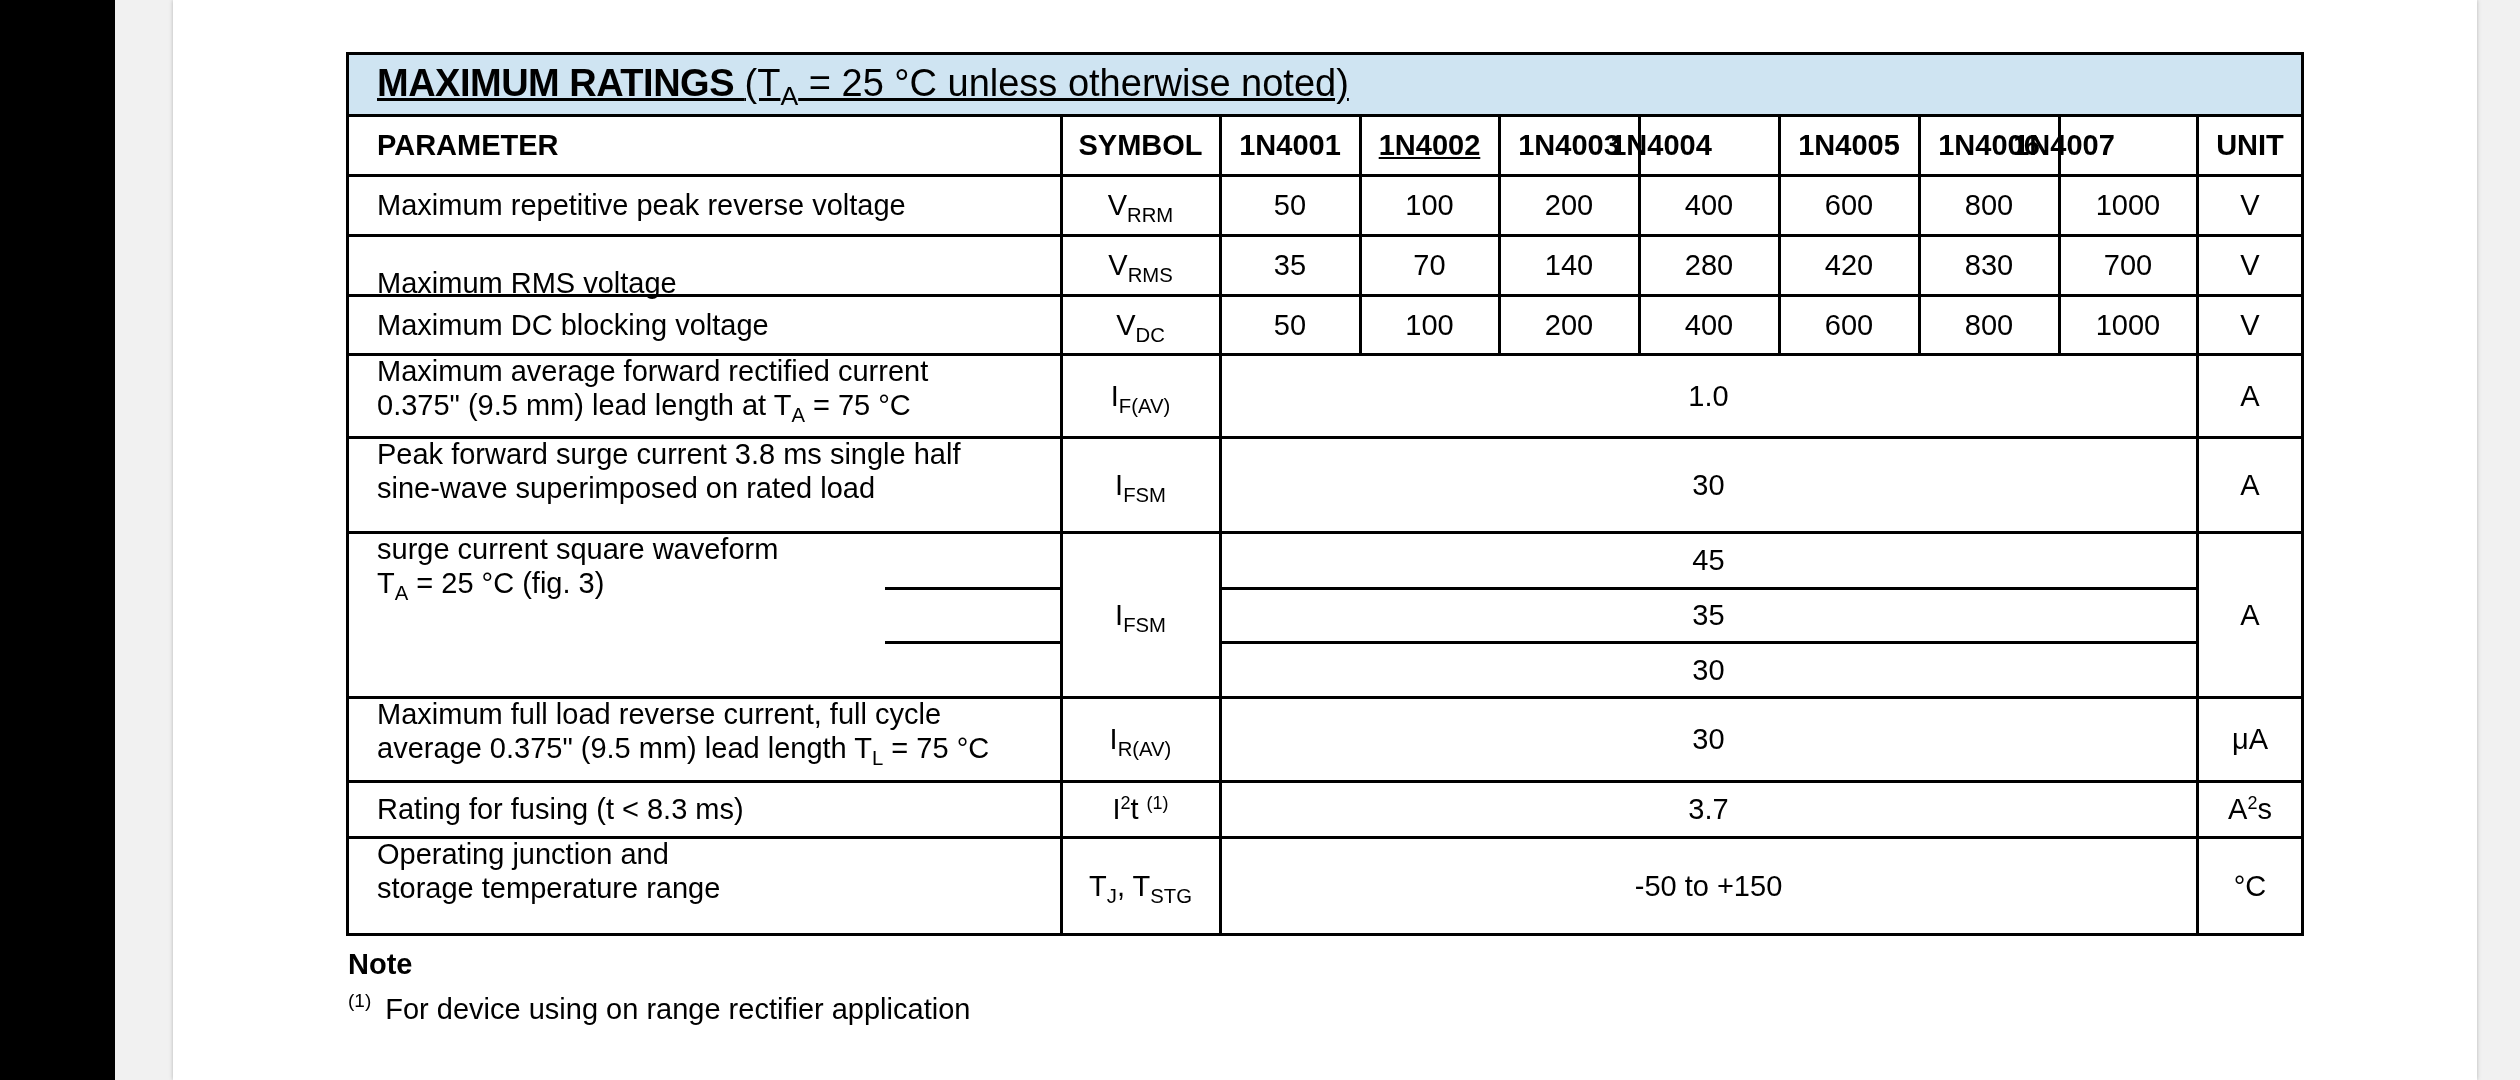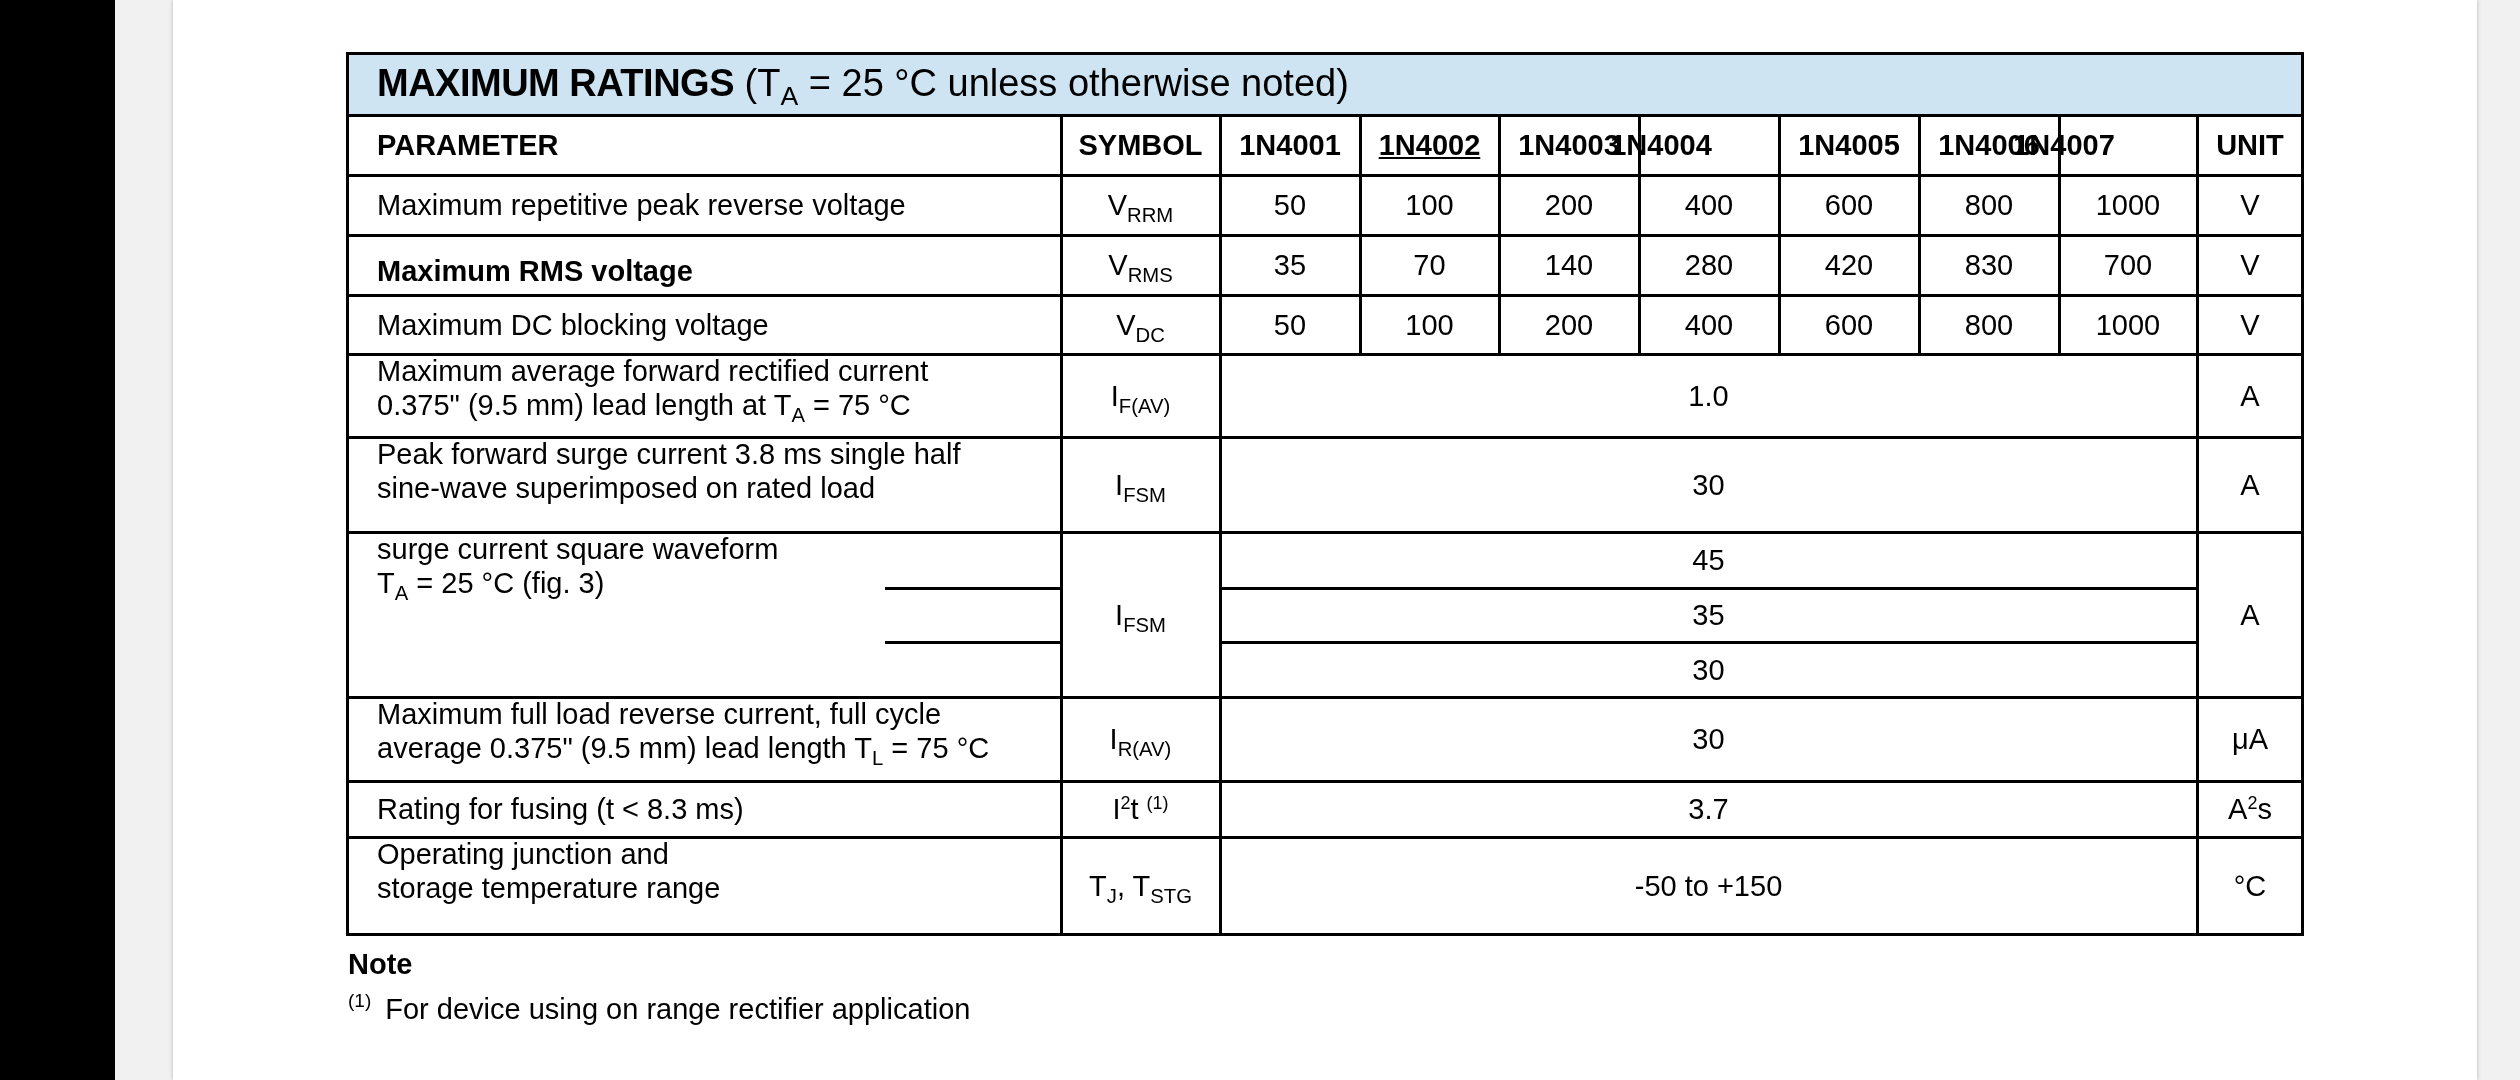--- a/index.html
+++ b/index.html
@@ -18,21 +18,21 @@
   .cell {
     position: absolute; box-sizing: border-box;
     display: flex; align-items: center; justify-content: center;
     font-size: 29px; line-height: 34px; text-align: center;
   }
   .cell.left { justify-content: flex-start; text-align: left; padding-left: 30px; }
   .hline { position: absolute; height: 3px; background: #000; }
   .vline { position: absolute; width: 3px; background: #000; }
   .title-bg { position: absolute; background: #cfe4f2; }
   .title {
-    position: absolute; font-size: 38px; line-height: 44px; white-space: nowrap;
+    position: absolute; font-size: 38px; line-height: 44px; white-space: nowrap; text-decoration: underline;
   }
   .title .bold { font-weight: 900; letter-spacing: -0.5px; transform: scaleY(1); }
   .hdr { font-weight: bold; font-size: 29px; }
   sub { font-size: 70%; vertical-align: -0.35em; line-height: 0; }
   sup { font-size: 62%; vertical-align: 0.55em; line-height: 0; }
   .param-multi { flex-direction: column; align-items: flex-start; }
   .note-title { position: absolute; font-weight: bold; font-size: 29px; }
   .note-line { position: absolute; font-size: 29px; white-space: nowrap; }
   .note-line .mark { font-size: 19px; vertical-align: 12px; margin-right: 14px; }
 </style>
@@ -68,21 +68,21 @@
       </div>
     <div class="cell" style="left:873px; top:122px; width:140px; height:60px;">50</div>
     <div class="cell" style="left:1013px; top:122px; width:139px; height:60px;">100</div>
     <div class="cell" style="left:1152px; top:122px; width:140px; height:60px;">200</div>
     <div class="cell" style="left:1292px; top:122px; width:140px; height:60px;">400</div>
     <div class="cell" style="left:1432px; top:122px; width:140px; height:60px;">600</div>
     <div class="cell" style="left:1572px; top:122px; width:140px; height:60px;">800</div>
     <div class="cell" style="left:1712px; top:122px; width:138px; height:60px;">1000</div>
     <div class="cell" style="left:1850px; top:122px; width:106px; height:60px;">V</div>
 
-    <div class="cell left" style="left:0; top:188px; width:714px; height:60px;font-weight:bold;">Maximum RMS voltage</div>
+    <div class="cell left" style="left:0; top:200px; width:714px; height:60px;">Maximum RMS voltage</div>
     <div class="cell" style="left:714px; top:182px; width:159px; height:60px;">
         <span><span>V</span><sub>RMS</sub></span>
       </div>
     <div class="cell" style="left:873px; top:182px; width:140px; height:60px;">35</div>
     <div class="cell" style="left:1013px; top:182px; width:139px; height:60px;">70</div>
     <div class="cell" style="left:1152px; top:182px; width:140px; height:60px;">140</div>
     <div class="cell" style="left:1292px; top:182px; width:140px; height:60px;">280</div>
     <div class="cell" style="left:1432px; top:182px; width:140px; height:60px;">420</div>
     <div class="cell" style="left:1572px; top:182px; width:140px; height:60px;">830</div>
     <div class="cell" style="left:1712px; top:182px; width:138px; height:60px;">700</div>

